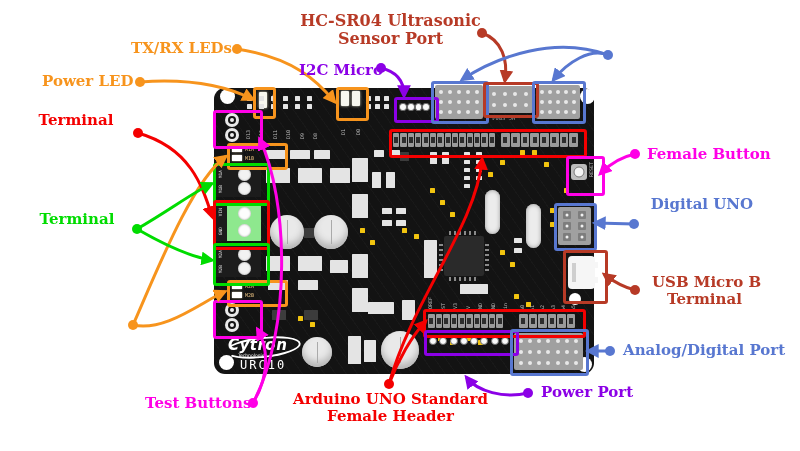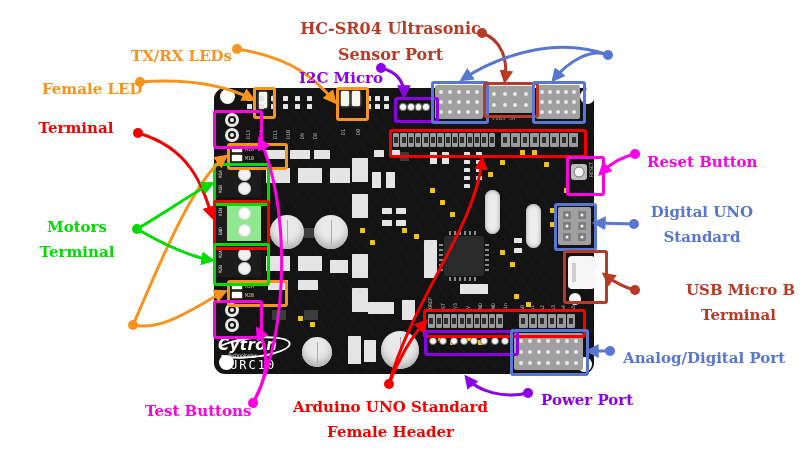--- a/index.html
+++ b/index.html
@@ -1,21 +1,21 @@
 <!DOCTYPE html>
 <html><head>
 <meta charset="utf-8">
 <style>
   html,body{margin:0;padding:0;background:#fff;}
   .stage{position:relative;width:800px;height:451px;background:#ffffff;overflow:hidden;
          font-family:"DejaVu Serif",serif;}
   
   .label{position:absolute;font-weight:bold;font-size:15px;line-height:1.14;text-align:center;
          white-space:nowrap;z-index:6;}
-  .label .ln{display:block;margin-top:8px;}
+  .label .ln{display:block;}
   .big{font-size:16px;}
   .c-orange{color:#F7941D}
   .c-red{color:#F40000}
   .c-brick{color:#B73A26}
   .c-green{color:#00DC00}
   .c-magenta{color:#FF00E6}
   .c-purple{color:#8B00E6}
   .c-blue{color:#5877D0}
   
   .board{position:absolute;left:214px;top:88px;width:380px;height:286px;background:#131313;
@@ -442,21 +442,21 @@
 
     <div class="mcu" style="left:230px;top:148px;width:40px;height:40px">
       <div class="ph" style="top:-5px"></div>
         <div class="ph" style="bottom:-5px"></div>
       <div class="pv" style="left:-5px"></div>
         <div class="pv" style="right:-5px"></div>
     </div>
     <div class="reso" style="left:271px;top:102px"></div>
     <div class="reso" style="left:312px;top:116px"></div>
 
-    <div class="logo" style="left:4px;top:248px">
+    <div class="logo" style="left:14px;top:248px">
       <div class="swoosh"></div>
       <div class="name">Cytron</div>
       <div class="sub">Technologies</div>
       <div class="model">URC10</div>
     </div>
 
     <div class="ann b-orange" style="left:39px;top:-1px;width:17px;height:26px"></div>
     <div class="ann b-orange" style="left:122px;top:-1px;width:27px;height:28px"></div>
     <div class="ann b-purple" style="left:180px;top:9px;width:39px;height:20px"></div>
     <div class="ann b-blue" style="left:217px;top:-7px;width:52px;height:37px"></div>
@@ -547,46 +547,44 @@
     <span class="ln">HC-SR04 Ultrasonic</span>
     <span class="ln">Sensor Port</span>
   </div>
   <div class="label c-orange" style="left:131px;top:40px">
     <span class="ln">TX/RX LEDs</span>
   </div>
   <div class="label c-purple" style="left:299px;top:62px">
     <span class="ln">I2C Micro</span>
   </div>
   <div class="label c-orange" style="left:42px;top:73px">
-    <span class="ln">Female LED</span>
+    <span class="ln">Power LED</span>
   </div>
   <div class="label c-red" style="left:22px;top:112px;width:108px">
     <span class="ln">Terminal</span>
   </div>
   <div class="label c-green" style="left:28px;top:211px;width:98px">
-    <span class="ln">Motors</span>
     <span class="ln">Terminal</span>
   </div>
   <div class="label c-magenta" style="left:145px;top:395px">
     <span class="ln">Test Buttons</span>
   </div>
   <div class="label c-purple" style="left:541px;top:384px">
     <span class="ln">Power Port</span>
   </div>
   <div class="label c-red" style="left:293px;top:391px;width:195px">
     <span class="ln">Arduino UNO Standard</span>
     <span class="ln">Female Header</span>
   </div>
   <div class="label c-blue" style="left:623px;top:342px">
     <span class="ln">Analog/Digital Port</span>
   </div>
-  <div class="label c-brick" style="left:686px;top:274px;width:105px">
+  <div class="label c-brick" style="left:652px;top:274px;width:105px">
     <span class="ln">USB Micro B</span>
     <span class="ln">Terminal</span>
   </div>
   <div class="label c-blue" style="left:646px;top:196px;width:112px">
     <span class="ln">Digital UNO</span>
-    <span class="ln">Standard</span>
   </div>
   <div class="label c-magenta" style="left:647px;top:146px">
-    <span class="ln">Reset Button</span>
+    <span class="ln">Female Button</span>
   </div>
 </div>
 
 </body></html>

